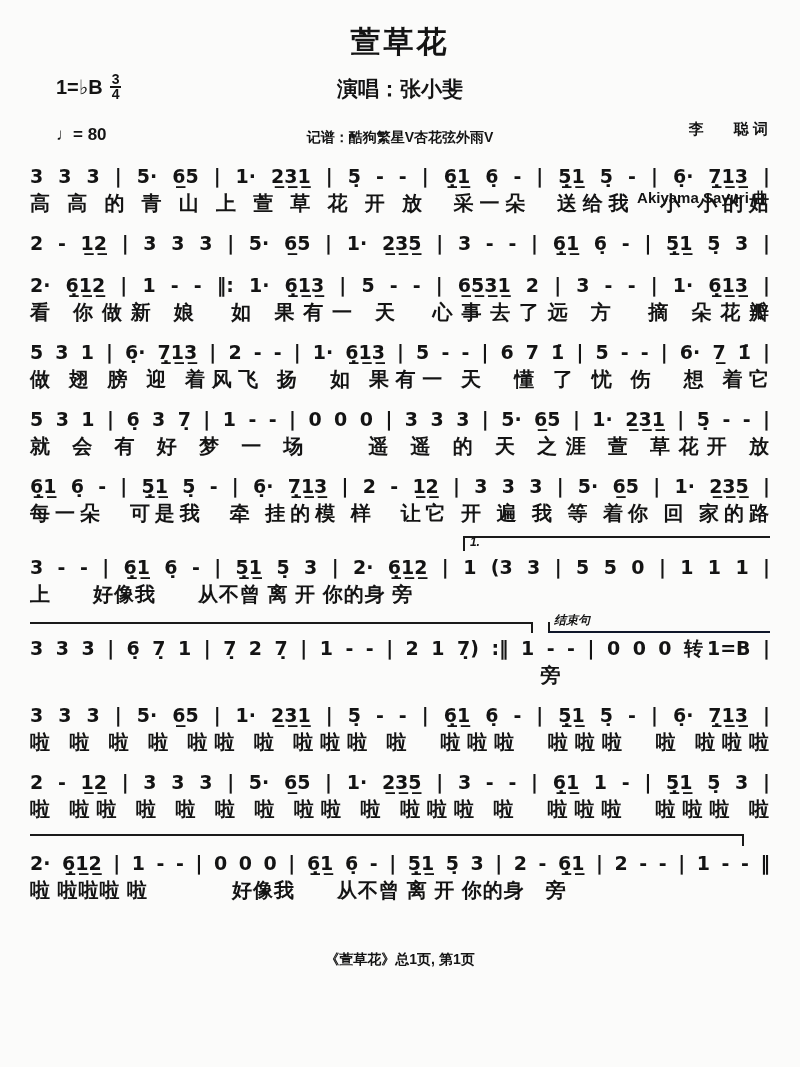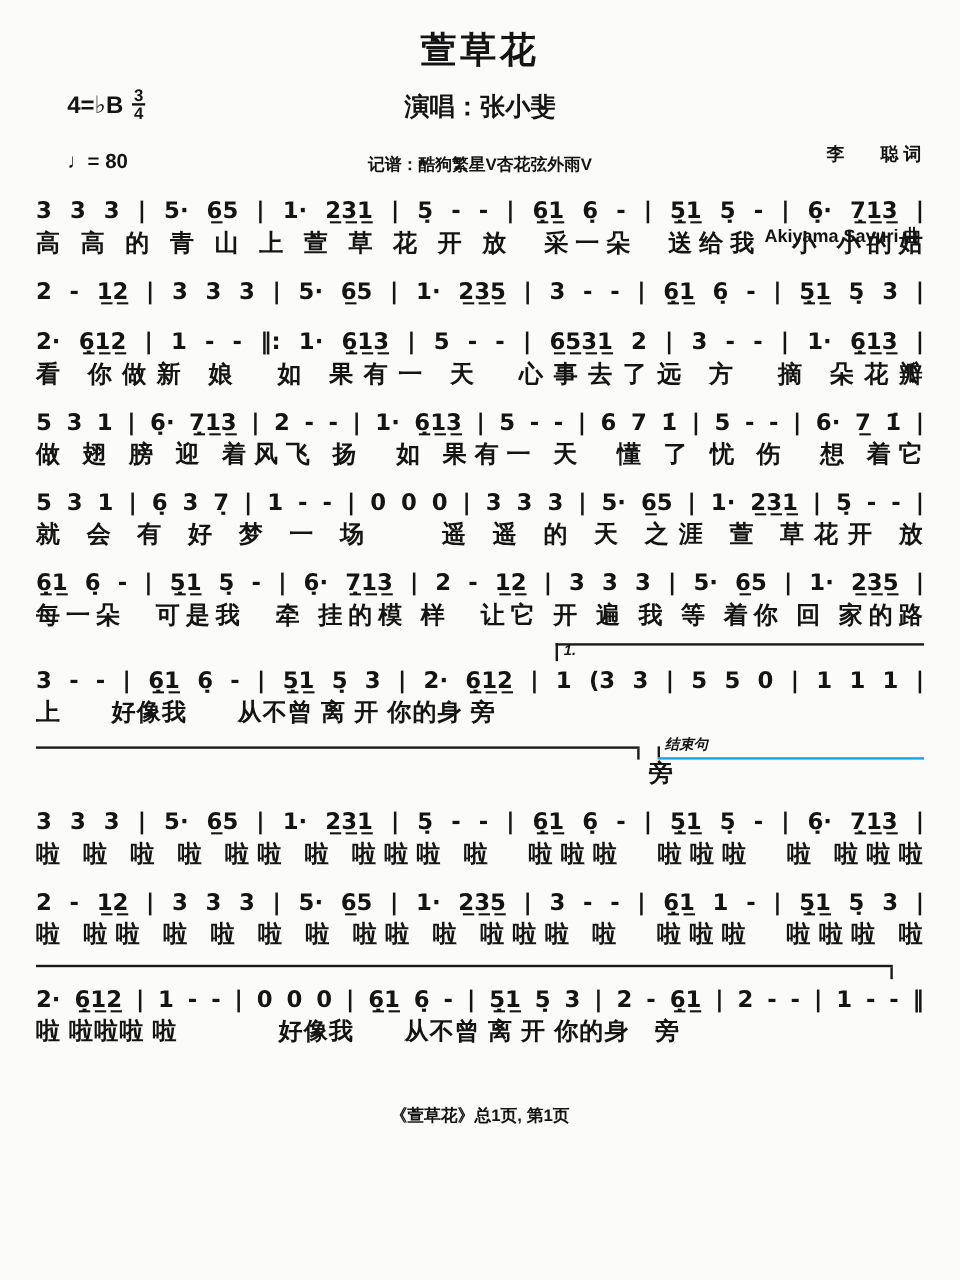--- a/index.html
+++ b/index.html
@@ -56,38 +56,38 @@
   
   .volta{
     position:absolute;top:-16px;left:58.5%;right:0;height:13px;
     border-top:2px solid #1a1a1a;border-left:2px solid #1a1a1a;
   }
   .volta-label{position:absolute;left:5px;top:-3px;font-size:12px;font-style:italic;font-weight:bold;}
   
   .cont-bracket{position:absolute;top:-11px;left:0;width:68%;height:9px;border-top:2px solid #1a1a1a;}
   .cont-bracket::after{content:"";position:absolute;right:0;top:0;height:9px;border-right:2px solid #1a1a1a;}
   
-  .ending-bracket{position:absolute;top:-23px;left:70%;right:0;height:21px;border-bottom:2px solid #0ea5e9;}
+  .ending-bracket{position:absolute;top:-23px;left:70%;right:0;height:21px;border-bottom:2px solid #0f172a;}
   .ending-bracket::before{content:"";position:absolute;left:0;bottom:0;height:9px;border-left:2px solid #1a1a1a;}
   .ending-label{position:absolute;left:6px;bottom:2px;font-size:12px;font-style:italic;font-weight:bold;}
   
   .final-bracket{position:absolute;top:-14px;left:0;width:96.5%;height:10px;border-top:2px solid #1a1a1a;}
   .final-bracket::after{content:"";position:absolute;right:0;top:0;height:10px;border-right:2px solid #1a1a1a;}
   .footer{text-align:center;font-size:14px;font-weight:bold;margin-top:48px;}
 </style>
 </head>
 <body>
 
 <div class="page">
 
   <div class="title">萱草花</div>
 
   <div class="meta">
     <div class="key-row">
-      <span>4=♭B</span>
+      <span>1=♭B</span>
       <span class="frac">
         <span class="num">3</span>
         <span class="den">4</span>
       </span>
     </div>
     <div class="performer">演唱：张小斐</div>
     <div class="credits">
       <div>李　　聪 词</div>
       <div>Akiyama Sayuri 曲</div>
     </div>
@@ -132,20 +132,21 @@
       </div>
       <div class="notes">3 - - | 6̲̣1̲ 6̣ - | 5̲̣1̲ 5̣ 3 | 2· 6̲̣1̲2̲ | 1 (3 3 | 5 5 0 | 1 1 1 |</div>
       <div class="lyrics left">上　　好像我　　从不曾 离 开 你的身 旁</div>
     </div>
 
     <div class="line sp">
       <div class="cont-bracket"></div>
       <div class="ending-bracket">
         <span class="ending-label">结束句</span>
       </div>
+      <div class="notes">3 3 3 | 6̣ 7̣ 1 | 7̣ 2 7̣ | 1 - - | 2 1 7̣) :‖ 1 - - | 0 0 0 转1=B |</div>
       <div class="lyrics indent69">旁</div>
     </div>
 
     <div class="line">
       <div class="notes">3 3 3 | 5· 6̲5 | 1· 2̲3̲1̲ | 5̣ - - | 6̲̣1̲ 6̣ - | 5̲̣1̲ 5̣ - | 6̣· 7̲̣1̲3̲ |</div>
       <div class="lyrics">啦 啦 啦 啦 啦啦 啦 啦啦啦 啦　啦啦啦　啦啦啦　啦 啦啦啦</div>
     </div>
 
     <div class="line">
       <div class="notes">2 - 1̲2̲ | 3 3 3 | 5· 6̲5 | 1· 2̲3̲5̲ | 3 - - | 6̲̣1̲ 1 - | 5̲̣1̲ 5̣ 3 |</div>

